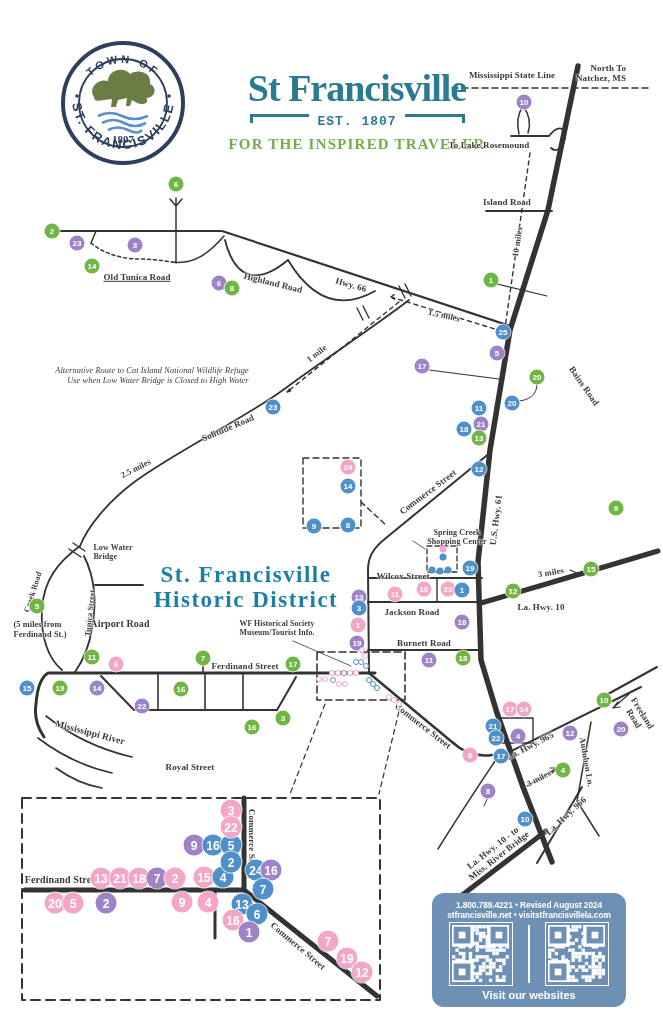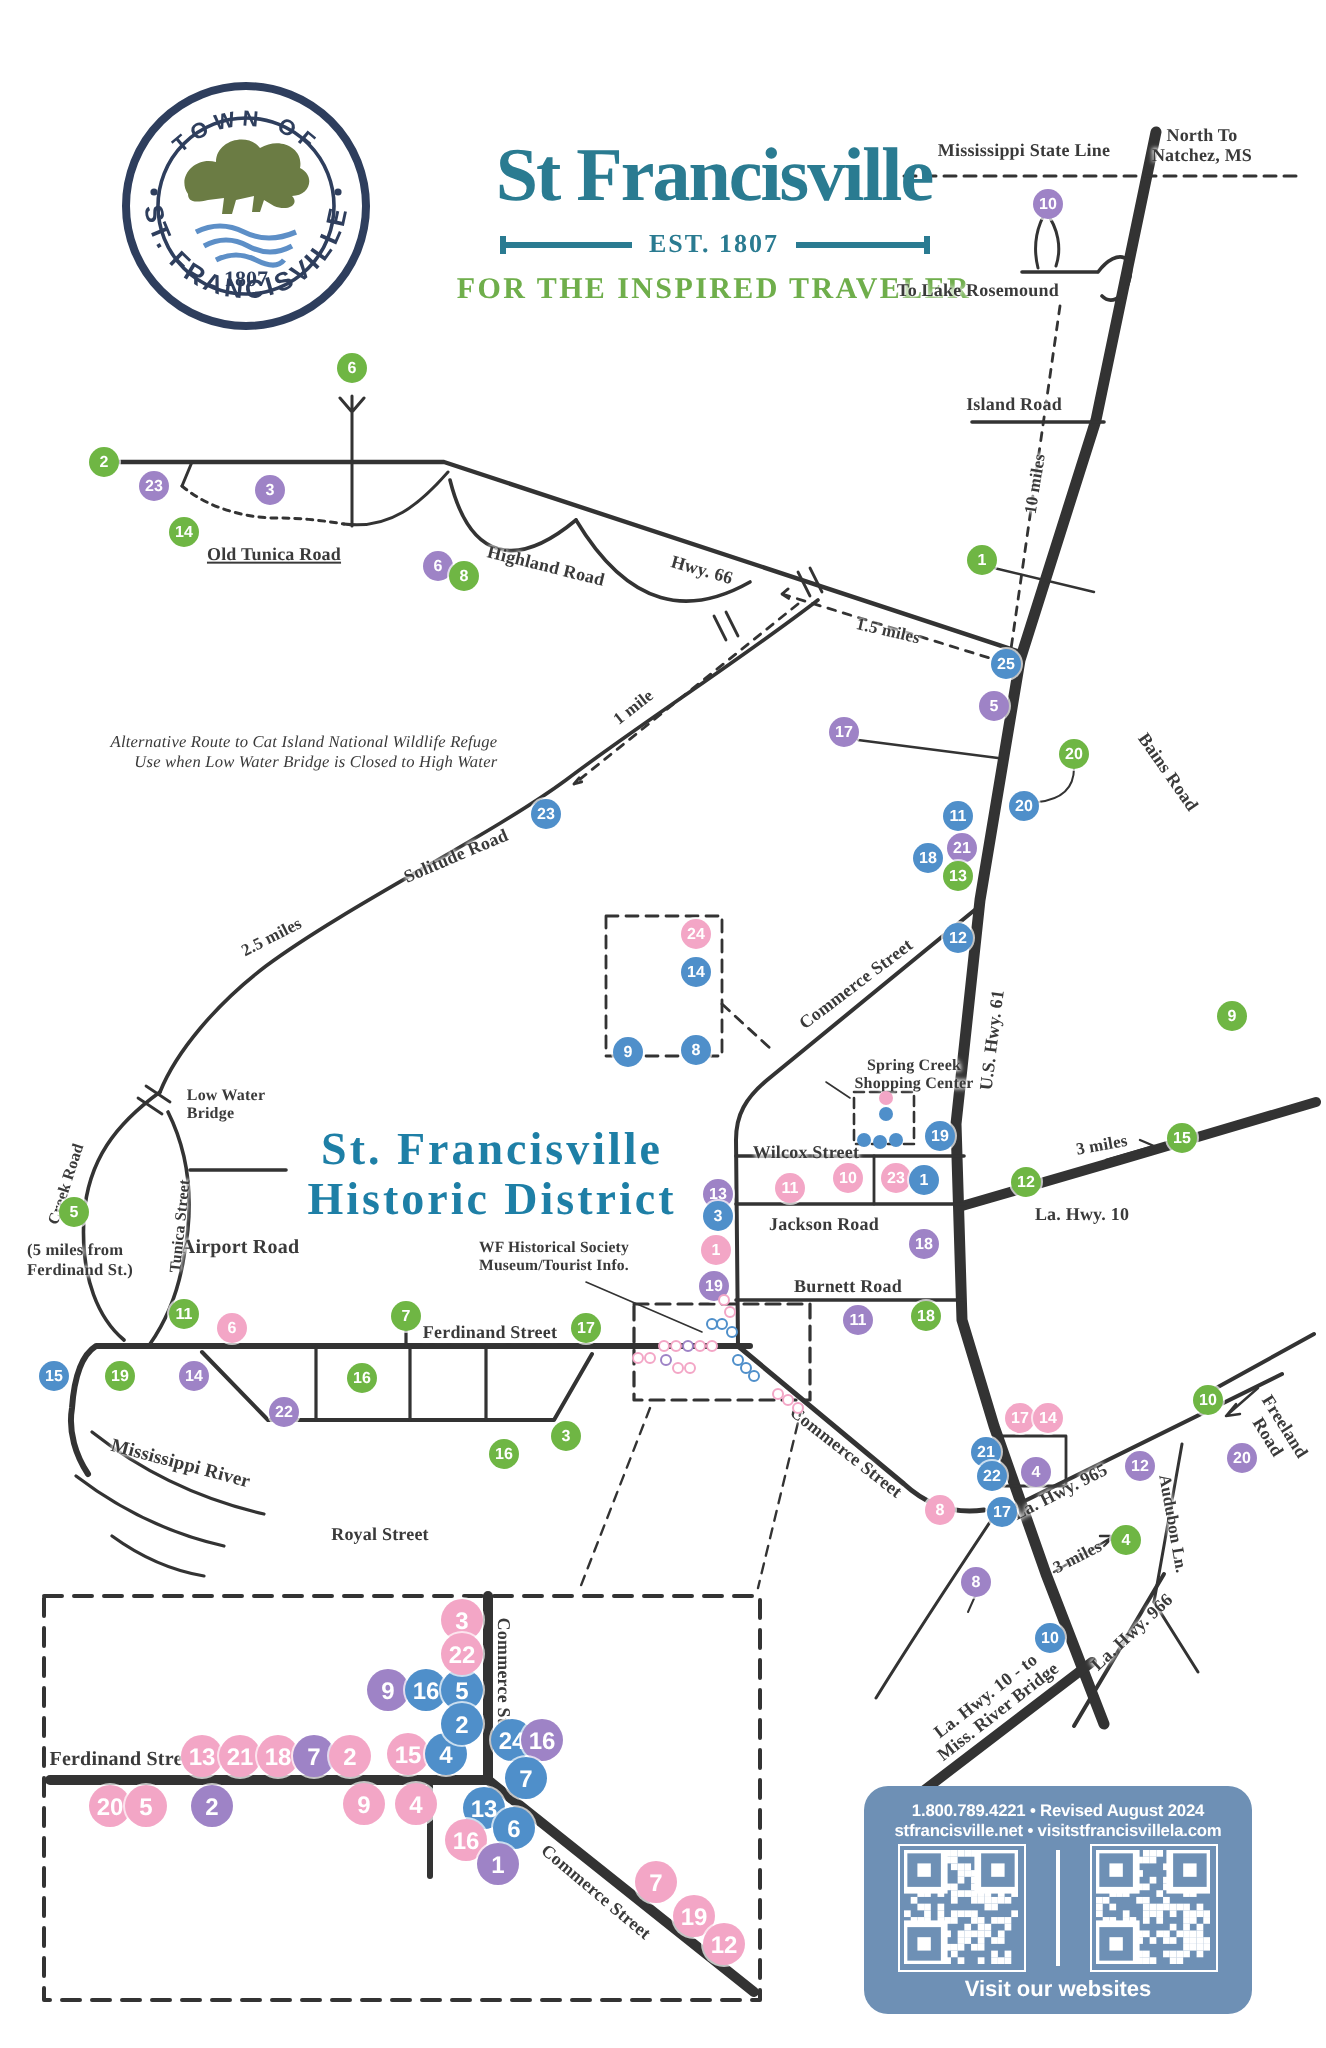--- a/index.html
+++ b/index.html
@@ -15,21 +15,21 @@
     color:#fff;display:flex;align-items:center;justify-content:center;
     font-family:"Liberation Sans",sans-serif;font-weight:700;line-height:1;
     box-shadow:0 0 0 1px rgba(255,255,255,.7);}
   .dot{position:absolute;transform:translate(-50%,-50%);border-radius:50%;background:#fff;}
   
   #logo{position:absolute;left:60px;top:40px;}
   #title-block{position:absolute;left:196px;top:66px;width:272px;display:flex;
     flex-direction:column;align-items:center;margin-left:25px;}
   #main-title{font-size:38px;font-weight:700;color:#2a7b91;letter-spacing:-1px;
     font-family:"Liberation Serif",serif;white-space:nowrap;}
-  #est-row{display:flex;align-items:center;width:215px;margin-top:4px;}
+  #est-row{display:flex;align-items:flex-start;width:215px;margin-top:4px;font-family:Liberation Mono, monospace;}
   #est-row .rule{flex:1;height:3px;background:#2a7b91;}
   #est-row .cap{width:3px;height:9px;background:#2a7b91;}
   #est-text{font-size:13px;font-weight:700;color:#2a7b91;margin:0 8px;letter-spacing:1px;}
   #tagline{margin-top:7px;font-size:15px;font-weight:700;color:#6fae4b;letter-spacing:1.2px;
     font-family:"Liberation Serif",serif;white-space:nowrap;}
   
   .district{position:absolute;transform:translate(-50%,-50%);color:#1e7fa6;
     font-family:"Liberation Serif",serif;font-weight:700;font-size:23px;
     letter-spacing:1.5px;white-space:nowrap;}
   
@@ -158,21 +158,21 @@
         <div class="cap"></div>
     </div>
     <div id="tagline">FOR THE INSPIRED TRAVELER</div>
   </div>
 
   <div class="district" style="left:246px;top:575px;">St. Francisville</div>
   <div class="district" style="left:246px;top:600px;">Historic District</div>
 
   <div id="label-layer">
       <div class="maplabel" style="left: 512px; top: 75px; font-size: 9px; transform: translate(-50%, -50%);">Mississippi State Line</div>
-      <div class="maplabel" style="left: 601px; top: 73px; font-size: 9px; transform: translate(-50%, -50%); text-align: center;">North To
+      <div class="maplabel" style="left: 601px; top: 73px; font-size: 9px; transform: translate(-50%, -50%); text-align: right;">North To
 Natchez, MS</div>
       <div class="maplabel" style="left: 489px; top: 145px; font-size: 9px; transform: translate(-50%, -50%);">To Lake Rosemound</div>
       <div class="maplabel" style="left: 507px; top: 202px; font-size: 9px; transform: translate(-50%, -50%);">Island Road</div>
       <div class="maplabel" style="left: 518px; top: 242px; font-size: 8.5px; transform: translate(-50%, -50%) rotate(-81deg);">10 miles</div>
       <div class="maplabel" style="left: 351px; top: 285px; font-size: 9px; transform: translate(-50%, -50%) rotate(16deg);">Hwy. 66</div>
       <div class="maplabel" style="left: 137px; top: 277px; font-size: 9px; transform: translate(-50%, -50%); text-decoration: underline;">Old Tunica Road</div>
       <div class="maplabel" style="left: 273px; top: 283px; font-size: 9px; transform: translate(-50%, -50%) rotate(14deg);">Highland Road</div>
       <div class="maplabel" style="left: 444px; top: 316px; font-size: 8.5px; transform: translate(-50%, -50%) rotate(13deg);">1.5 miles</div>
       <div class="maplabel" style="left: 317px; top: 354px; font-size: 8.5px; transform: translate(-50%, -50%) rotate(-38deg);">1 mile</div>
       <div class="maplabel" style="left: 228px; top: 428px; font-size: 9px; transform: translate(-50%, -50%) rotate(-23deg);">Solitude Road</div>

